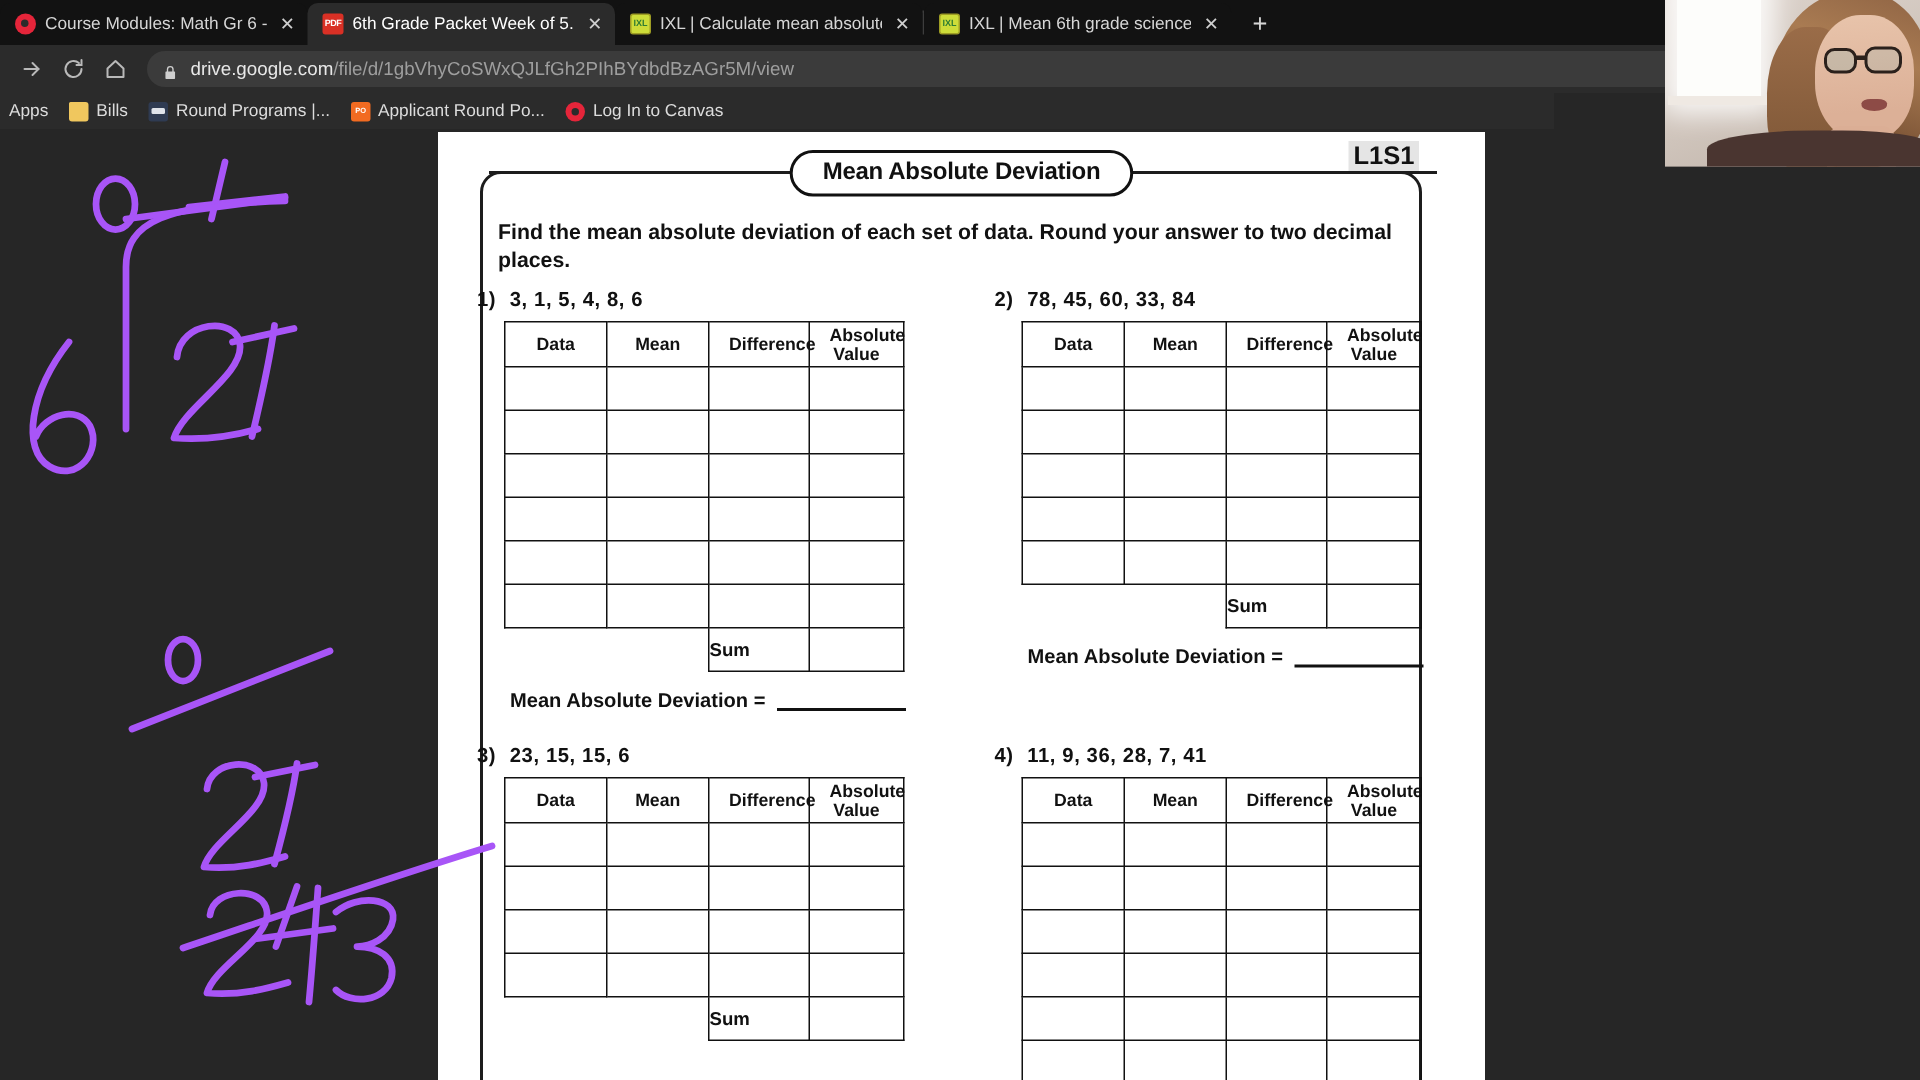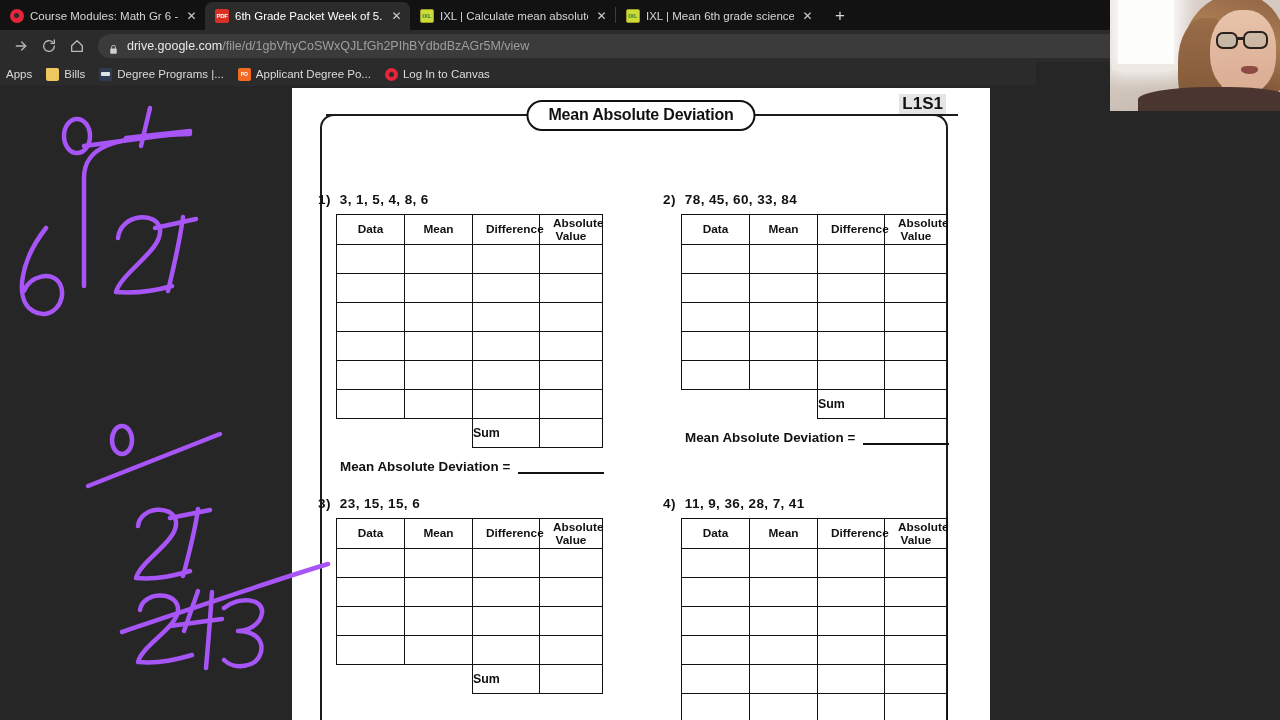--- a/index.html
+++ b/index.html
@@ -267,39 +267,40 @@
   <div class="bookmarks">
     <div class="bm">
       <span>Apps</span>
     </div>
     <div class="bm">
       <span class="bm-ico ico-folder"></span>
       <span>Bills</span>
     </div>
     <div class="bm">
       <span class="bm-ico ico-degree"></span>
-      <span>Degree Programs |...</span>
+      <span>Round Programs |...</span>
     </div>
     <div class="bm">
       <span class="bm-ico ico-orange">PO</span>
-      <span>Applicant Degree Po...</span>
+      <span>Applicant Round Po...</span>
     </div>
     <div class="bm">
       <span class="bm-ico ico-canvas"></span>
       <span>Log In to Canvas</span>
     </div>
   </div>
 
   <div class="viewer">
 
     <div class="page">
       <div class="sheet"></div>
       <div class="title-rule"></div>
       <div class="title-pill">Mean Absolute Deviation</div>
       <div class="code">L1S1</div>
+      <div class="instructions">Find the mean absolute deviation of each set of data. Round your answer to two decimal places.</div>
 
       <div class="problems">
 
         <div class="prob">
           <div class="prob-head">
             <span>1)</span>
             <span>3, 1, 5, 4, 8, 6</span>
           </div>
           <table class="mad-table">
             <colgroup>

